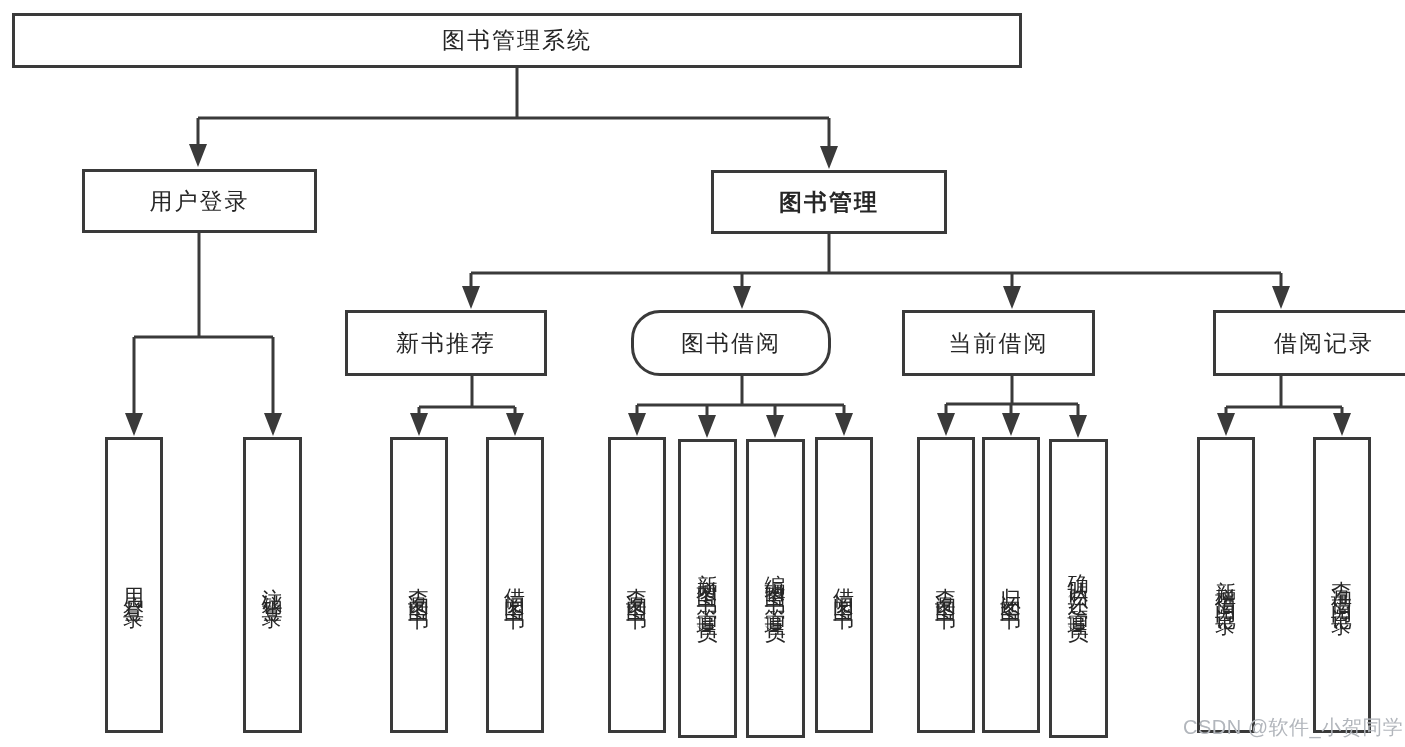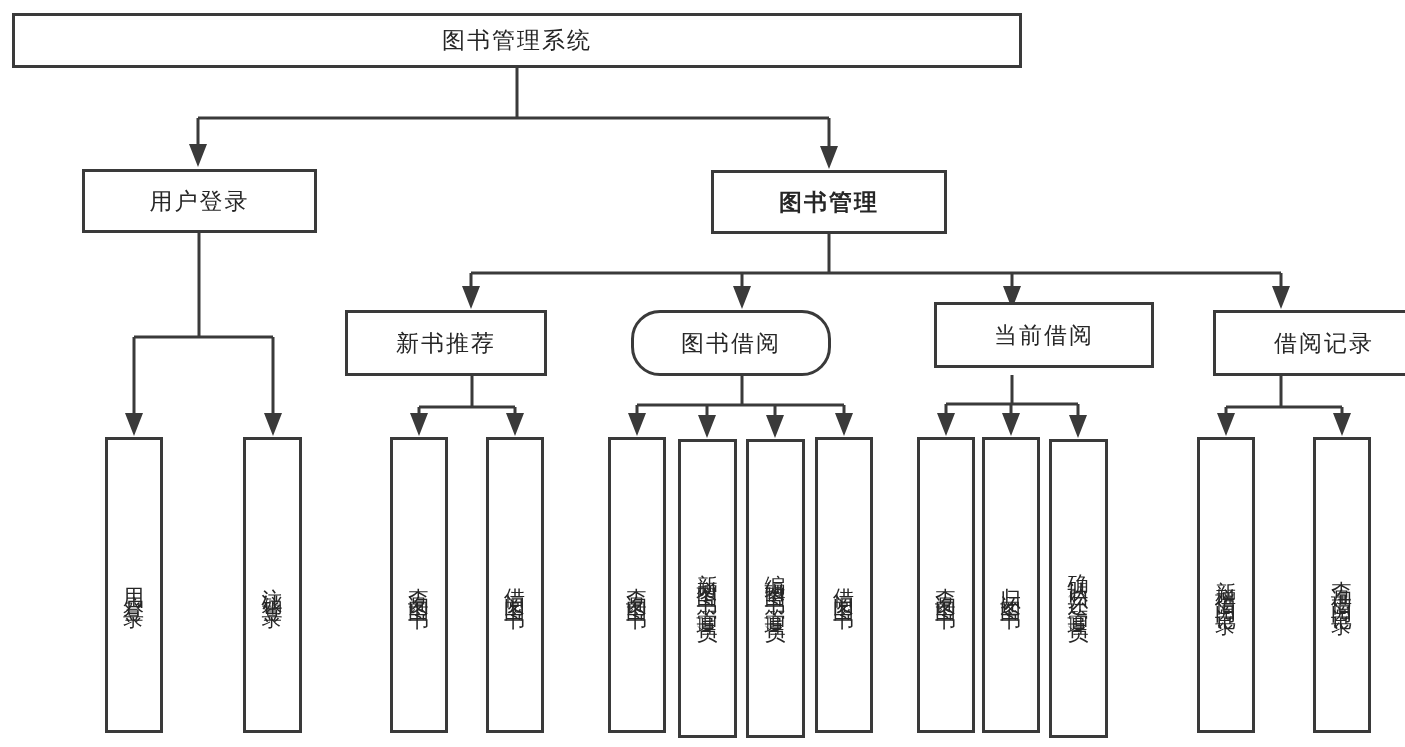--- a/index.html
+++ b/index.html
@@ -77,21 +77,21 @@
   <div class="box" style="left:243px;top:437px;width:59px;height:296px;">
     <span class="v-label">注销登录</span>
   </div>
 
   <div class="box" style="left:345px;top:310px;width:202px;height:66px;">
     <span class="h-label">新书推荐</span>
   </div>
   <div class="box" style="left:631px;top:310px;width:200px;height:66px;border-radius:29px;">
     <span class="h-label">图书借阅</span>
   </div>
-  <div class="box" style="left:902px;top:302px;width:220px;height:66px;margin-left:32px;">
+  <div class="box" style="left:902px;top:310px;width:193px;height:66px;">
     <span class="h-label">当前借阅</span>
   </div>
   <div class="box" style="left:1172px;top:310px;width:222px;height:66px;margin-left:41px;">
     <span class="h-label">借阅记录</span>
   </div>
 
   <div class="box" style="left:390px;top:437px;width:58px;height:296px;">
     <span class="v-label">查询图书</span>
   </div>
   <div class="box" style="left:486px;top:437px;width:58px;height:296px;">
@@ -121,14 +121,15 @@
     <span class="v-label">确认归还（管理员）</span>
   </div>
 
   <div class="box" style="left:1197px;top:437px;width:58px;height:296px;">
     <span class="v-label">新增借阅记录</span>
   </div>
   <div class="box" style="left:1313px;top:437px;width:58px;height:296px;">
     <span class="v-label">查询借阅记录</span>
   </div>
 
+  <div class="watermark">CSDN @软件_小贺同学</div>
 
 </div>
 
 </body></html>

